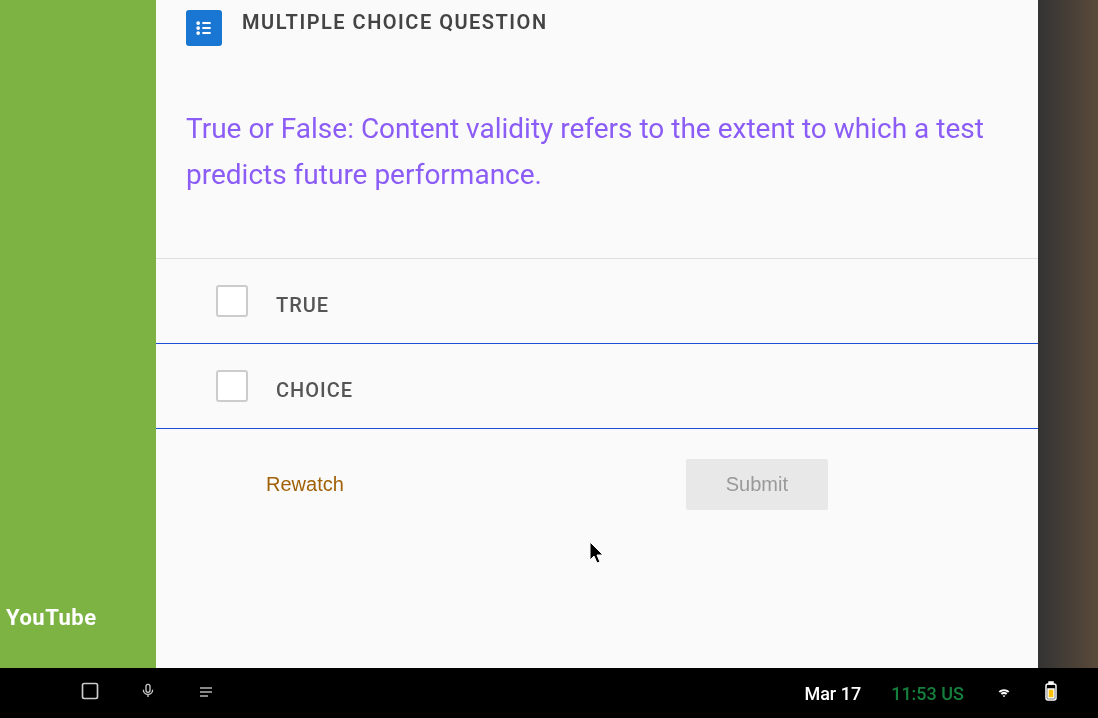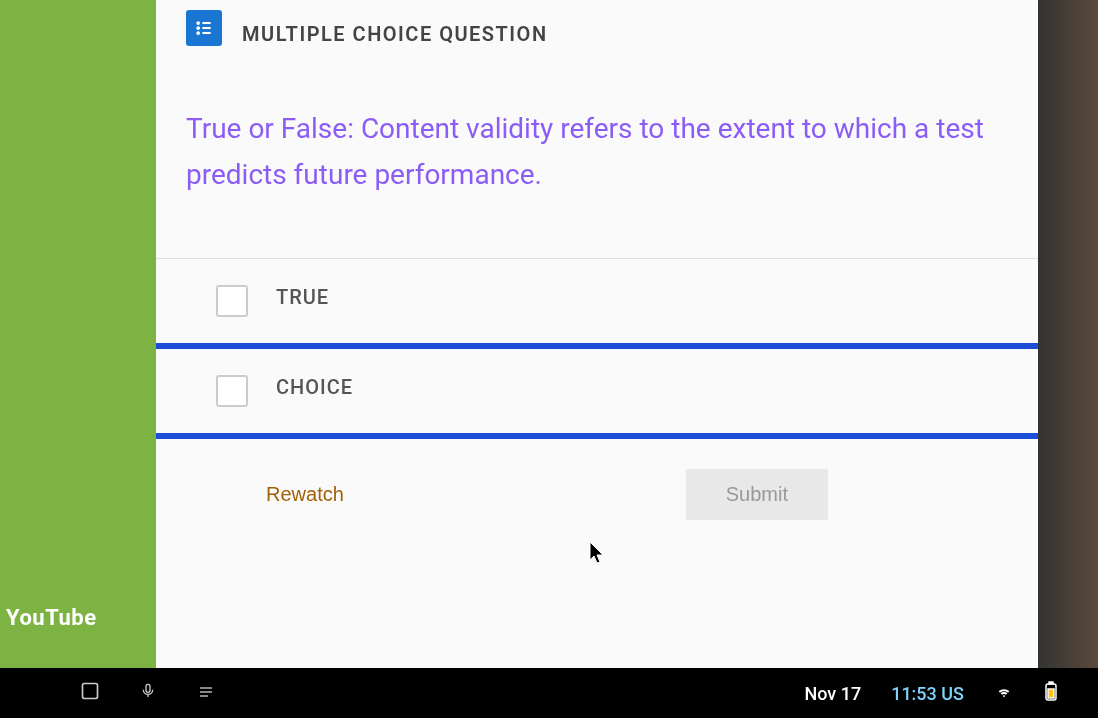--- a/index.html
+++ b/index.html
@@ -41,21 +41,21 @@
       letter-spacing: 0.5px;
     }
     .quiz-card {
       flex: 1;
       background: #fafafa;
       padding: 0;
       position: relative;
     }
     .card-header {
       display: flex;
-      align-items: flex-end;
+      align-items: flex-start;
       gap: 20px;
       padding: 10px 30px 30px 30px;
     }
     .icon-box {
       width: 36px;
       height: 36px;
       background: #1976d2;
       border-radius: 3px;
       display: flex;
       align-items: center;
@@ -77,24 +77,24 @@
       line-height: 1.65;
       color: #8b5cf6;
       padding: 30px 50px 60px 30px;
       font-weight: 400;
     }
     .options {
       border-top: 1px solid #e0e0e0;
     }
     .option-row {
       display: flex;
-      align-items: flex-start;
+      align-items: flex-end;
       gap: 28px;
       padding: 26px 60px;
-      border-bottom: 6px solid #1d4ed8;
+      border-bottom: 1px solid #1d4ed8;
       cursor: pointer;
     }
     .checkbox {
       width: 32px;
       height: 32px;
       border: 2px solid #ccc;
       background: #fff;
       border-radius: 3px;
       flex-shrink: 0;
     }
@@ -153,21 +153,21 @@
       align-items: center;
     }
     .taskbar-icon {
       color: #ddd;
       font-size: 18px;
     }
     .taskbar-date {
       color: #fff;
     }
     .taskbar-time {
-      color: #7dd3fc;
+      color: #15803d;
     }
     .wifi-icon, .battery-icon {
       color: #fff;
     }
     .right-edge {
       position: absolute;
       right: 0;
       top: 0;
       bottom: 0;
       width: 60px;
@@ -244,21 +244,21 @@
         </svg>
     </span>
     <span class="taskbar-icon">
       <svg width="20" height="16" viewBox="0 0 24 24" fill="none" stroke="#ccc" stroke-width="2">
           <line x1="3" y1="6" x2="21" y2="6"></line>
           <line x1="3" y1="12" x2="21" y2="12"></line>
           <line x1="3" y1="18" x2="15" y2="18"></line>
         </svg>
     </span>
   </div>
-  <span class="taskbar-date">Nov 17</span>
+  <span class="taskbar-date">Mar 17</span>
   <span class="taskbar-time">
     <span>11:53</span>
     <span>US</span>
   </span>
   <span class="wifi-icon">
     <svg width="20" height="16" viewBox="0 0 24 24" fill="#fff">
         <path d="M12 20l-2-2.5c1-1 3-1 4 0L12 20zm-5-6c2.5-2.5 7.5-2.5 10 0l-2 2c-1.5-1.5-4.5-1.5-6 0l-2-2zm-3-3c4-4 12-4 16 0l-2 2c-3-3-9-3-12 0l-2-2z"></path>
       </svg>
   </span>
   <span class="battery-icon">

